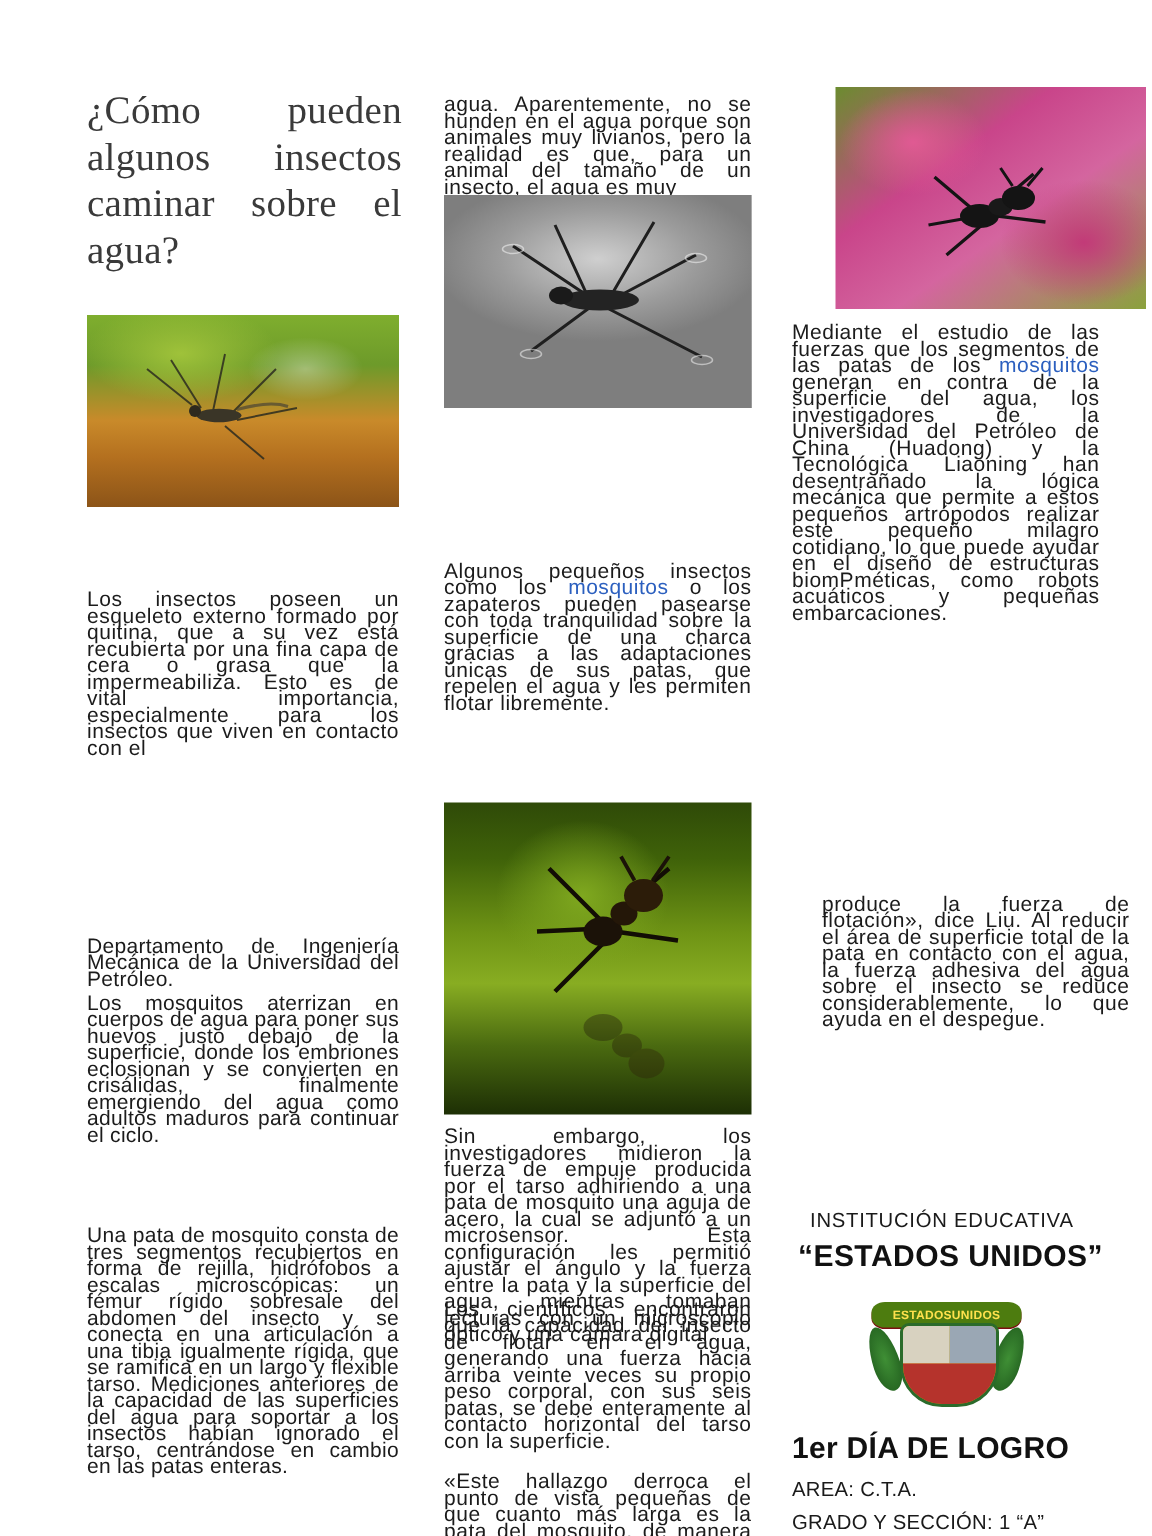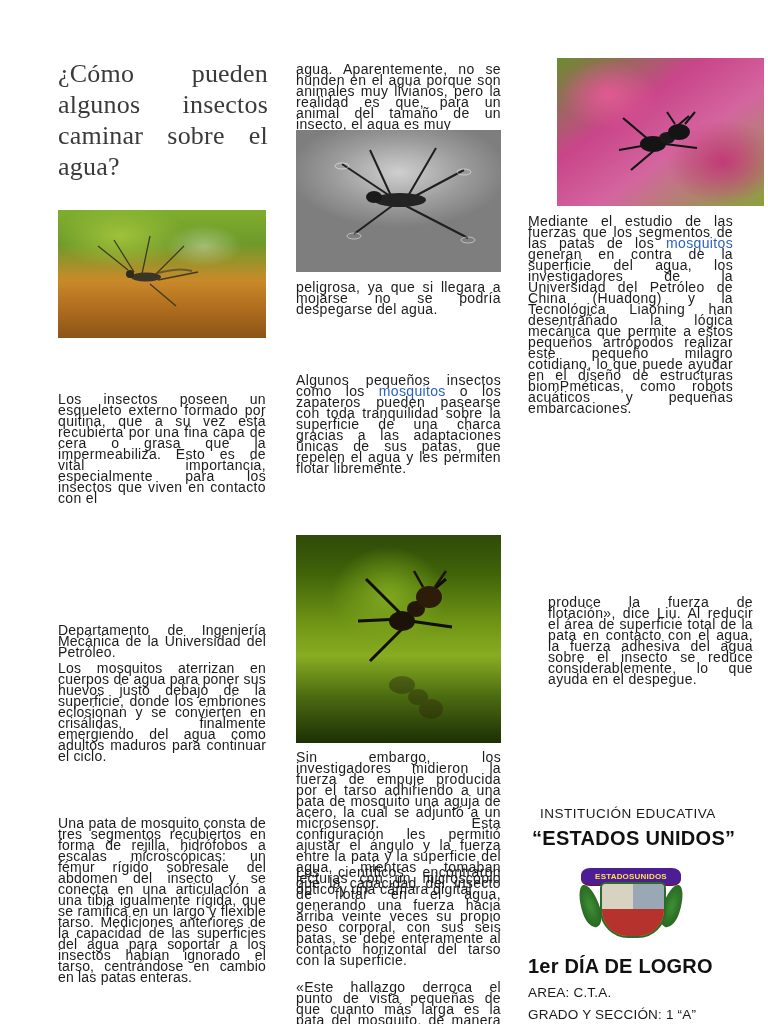--- a/index.html
+++ b/index.html
@@ -116,21 +116,21 @@
     position: absolute;
     left: 577px;
     top: 866px;
     width: 108px;
     height: 72px;
   }
   .logo-ribbon {
     position: absolute;
     left: 4px; top: 2px;
     width: 100px; height: 17px;
-    background: #4c1d95;
+    background: #4d7c0f;
     border-radius: 9px / 7px;
     color: #ffe14d;
     font-size: 8px;
     font-weight: bold;
     letter-spacing: 0.2px;
     text-align: center;
     line-height: 17px;
     box-shadow: 0 1px 0 #7d0f11;
   }
   .logo-shield {
@@ -214,21 +214,20 @@
       <ellipse cx="78" cy="67" rx="8" ry="6" fill="#1a1a1a"></ellipse>
       <g stroke="#ffffff" stroke-width="1" opacity="0.5" fill="none">
         <ellipse cx="46" cy="36" rx="7" ry="3"></ellipse>
         <ellipse cx="58" cy="106" rx="7" ry="3"></ellipse>
         <ellipse cx="168" cy="42" rx="7" ry="3"></ellipse>
         <ellipse cx="172" cy="110" rx="7" ry="3"></ellipse>
       </g>
     </svg>
   </div>
 
-  <div class="para" style="left:296px; top:282px; width:205px;">peligrosa, ya que si llegara a mojarse no se podría despegarse del agua.</div>
 
   <div class="para" style="left:296px; top:375px; width:205px;">
     <span>Algunos pequeños insectos como los </span><span class="link">mosquitos</span><span> o los zapateros pueden pasearse con toda tranquilidad sobre la superficie de una charca gracias a las adaptaciones únicas de sus patas, que repelen el agua y les permiten flotar libremente.</span>
   </div>
 
   <div class="imgbox" id="photo-ant-reflection">
     <svg class="silhouette" width="205" height="208" viewBox="0 0 205 208">
       <g stroke="#120d05" stroke-width="3" fill="none">
         <path d="M104 78 L70 44 M106 84 L62 86 M108 92 L74 126 M112 76 L150 44 M114 86 L156 92"></path>
       </g>

